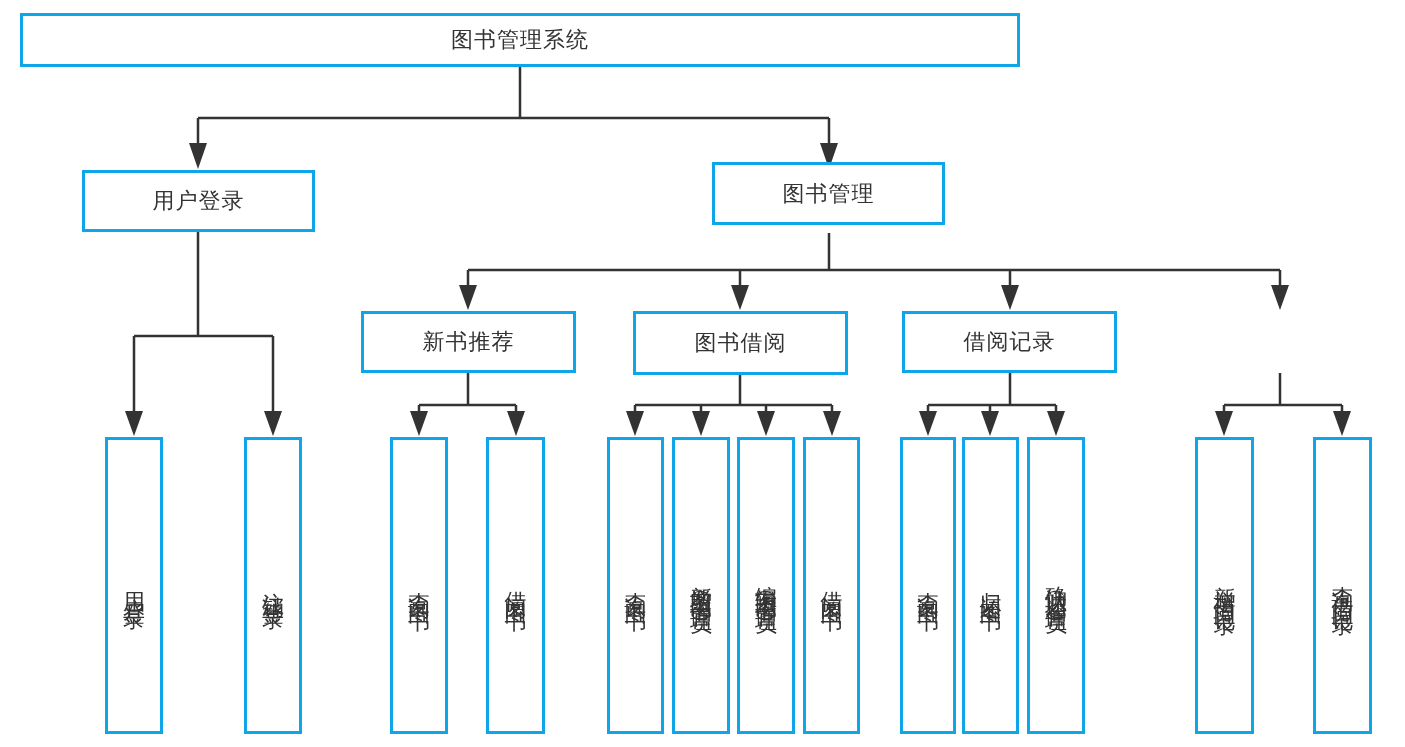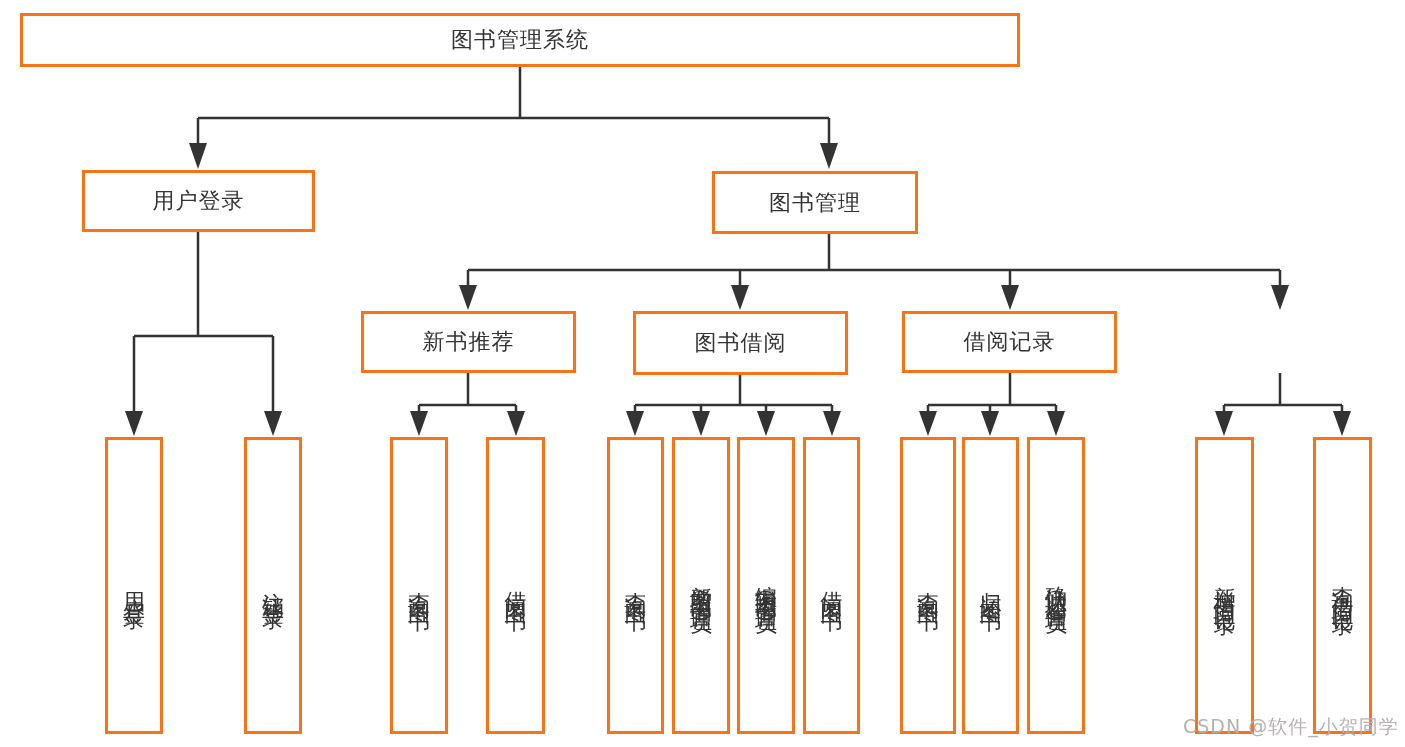--- a/index.html
+++ b/index.html
@@ -16,41 +16,41 @@
   }
   .connectors {
     position: absolute;
     left: 0; top: 0;
     width: 1405px; height: 747px;
     z-index: 1;
   }
   .node {
     position: absolute;
     box-sizing: border-box;
-    border: 3px solid #f97316;
+    border: 3px solid #0ea5e9;
     background: #ffffff;
     color: #333333;
     display: flex;
     align-items: center;
     justify-content: center;
     z-index: 2;
     font-size: 22px;
     letter-spacing: 1px;
   }
   .leaf {
     writing-mode: vertical-rl;
     text-orientation: mixed;
     letter-spacing: 6px;
     font-size: 22px;
     line-height: 1;
   }
   
   #n-root   { left: 20px;   top: 13px;  width: 1000px; height: 54px; }
   #n-login  { left: 82px;   top: 170px; width: 233px;  height: 62px; }
-  #n-mgmt   { left: 712px;  top: 171px; width: 206px;  height: 63px; font-family: Liberation Mono, monospace; }
+  #n-mgmt   { left: 712px;  top: 162px; width: 233px;  height: 63px; font-family: Liberation Mono, monospace; }
   #n-newrec { left: 361px;  top: 311px; width: 215px;  height: 62px; }
   #n-borrow { left: 633px;  top: 311px; width: 215px;  height: 64px; }
   #n-current{ left: 902px;  top: 311px; width: 215px;  height: 62px; }
   #n-record { left: 1172px; top: 311px; width: 215px;  height: 62px; }
   
   #l1  { left: 105px;  top: 437px; width: 58px; height: 297px; }
   #l2  { left: 244px;  top: 437px; width: 58px; height: 297px; }
   #l3  { left: 390px;  top: 437px; width: 58px; height: 297px; }
   #l4  { left: 486px;  top: 437px; width: 59px; height: 297px; }
   #l5  { left: 607px;  top: 437px; width: 57px; height: 297px; }
@@ -127,15 +127,14 @@
   <div class="node leaf" id="l5">查询图书</div>
   <div class="node leaf" id="l6">新增图书（管理员）</div>
   <div class="node leaf" id="l7">编辑图书（管理员）</div>
   <div class="node leaf" id="l8">借阅图书</div>
   <div class="node leaf" id="l9">查询图书</div>
   <div class="node leaf" id="l10">归还图书</div>
   <div class="node leaf" id="l11">确认归还（管理员）</div>
   <div class="node leaf" id="l12">新增借阅记录</div>
   <div class="node leaf" id="l13">查询借阅记录</div>
 
-  <div class="watermark">CSDN @软件_小贺同学</div>
 
 </div>
 
 </body></html>

